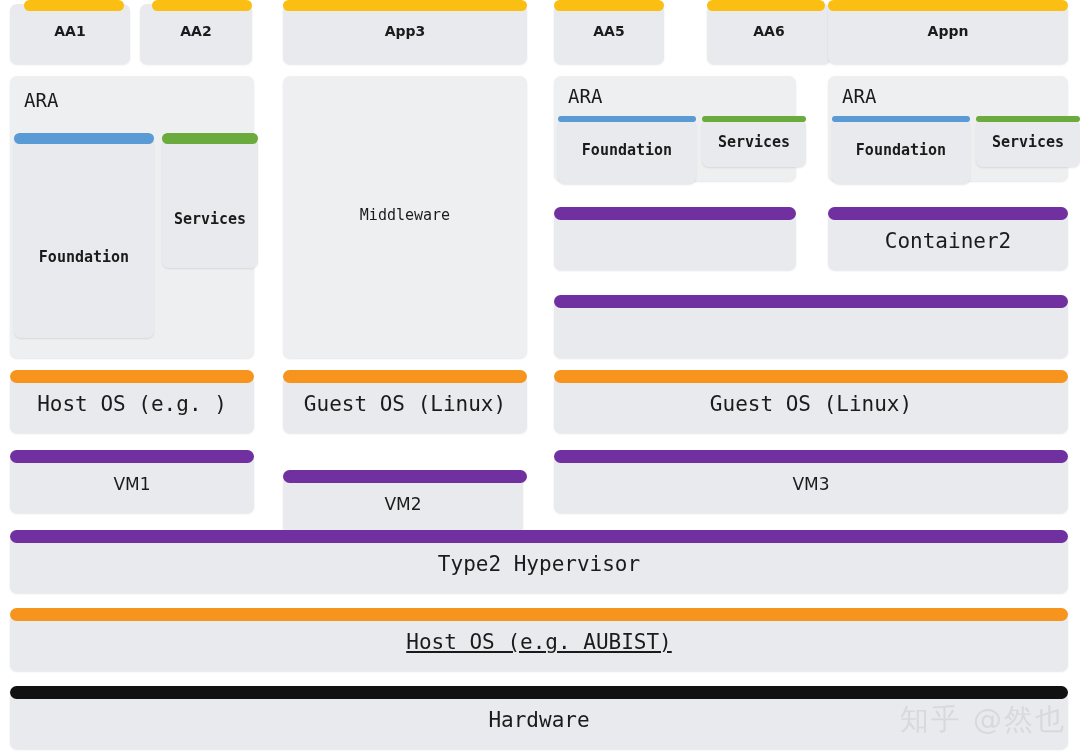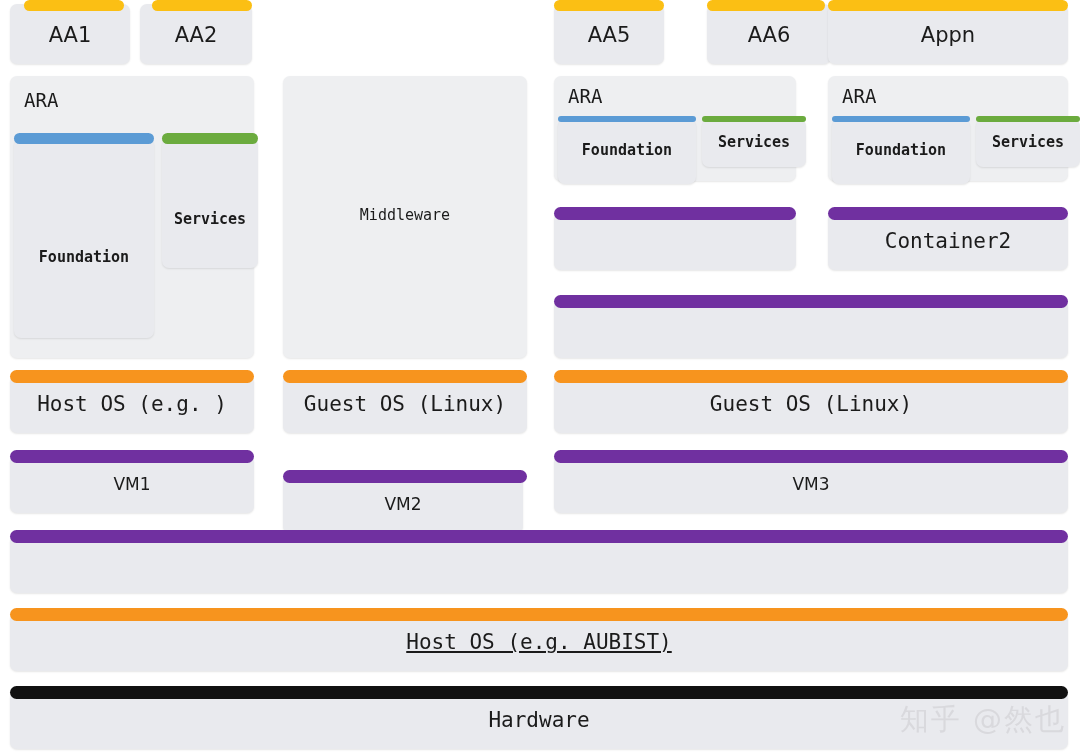--- a/index.html
+++ b/index.html
@@ -49,21 +49,21 @@
   }
   .lbl.sans {
     font-family: "DejaVu Sans", "Liberation Sans", sans-serif;
   }
   .lbl.left {
     text-align: left;
     width: auto;
   }
 
   
-  .t-app   { font-size: 21px; }
+  .t-app   { font-size: 14px; font-weight: bold; }
   .t-big   { font-size: 15px; }
   .t-mid   { font-size: 21px; }
   .t-small { font-size: 15px; font-weight: bold; }
   .t-ara   { font-size: 19px; }
   .t-vm    { font-size: 17px; }
 
   
   #watermark {
     position: absolute;
     right: 14px;
@@ -85,20 +85,24 @@
   <div class="box" style="left:10px; top:4px; width:120px; height:60px;">
     <div class="bar" style="left:14px; top:-4px; width:100px; background:#fbbf14;"></div>
     <div class="lbl sans t-app" style="top:19px;">AA1</div>
   </div>
 
   <div class="box" style="left:140px; top:4px; width:112px; height:60px;">
     <div class="bar" style="left:12px; top:-4px; width:100px; background:#fbbf14;"></div>
     <div class="lbl sans t-app" style="top:19px;">AA2</div>
   </div>
 
+  <div class="box" style="left:283px; top:4px; width:244px; height:60px;">
+    <div class="bar" style="left:0px; top:-4px; width:244px; background:#fbbf14;"></div>
+    <div class="lbl sans t-app" style="top:19px;">App3</div>
+  </div>
 
   <div class="box" style="left:554px; top:4px; width:110px; height:60px;">
     <div class="bar" style="left:0px; top:-4px; width:110px; background:#fbbf14;"></div>
     <div class="lbl sans t-app" style="top:19px;">AA5</div>
   </div>
 
   <div class="box" style="left:707px; top:4px; width:124px; height:60px;">
     <div class="bar" style="left:0px; top:-4px; width:118px; background:#fbbf14;"></div>
     <div class="lbl sans t-app" style="top:19px;">AA6</div>
   </div>
@@ -192,20 +196,21 @@
     <div class="lbl sans t-vm" style="top:19px;">VM2</div>
   </div>
 
   <div class="box" style="left:554px; top:455px; width:514px; height:58px;">
     <div class="bar thick" style="left:0px; top:-5px; width:514px; background:#7030a0;"></div>
     <div class="lbl sans t-vm" style="top:19px;">VM3</div>
   </div>
 
   <div class="box" style="left:10px; top:535px; width:1058px; height:58px;">
     <div class="bar thick" style="left:0px; top:-5px; width:1058px; background:#7030a0;"></div>
+    <div class="lbl t-mid" style="top:17px;">Type2 Hypervisor</div>
   </div>
 
   <div class="box" style="left:10px; top:613px; width:1058px; height:58px;">
     <div class="bar thick" style="left:0px; top:-5px; width:1058px; background:#f7941e;"></div>
     <div class="lbl t-mid" style="top:17px;text-decoration:underline;">Host OS (e.g. AUBIST)</div>
   </div>
 
   <div class="box" style="left:10px; top:691px; width:1058px; height:58px;">
     <div class="bar thick" style="left:0px; top:-5px; width:1058px; background:#111111;"></div>
     <div class="lbl t-mid" style="top:17px;">Hardware</div>

